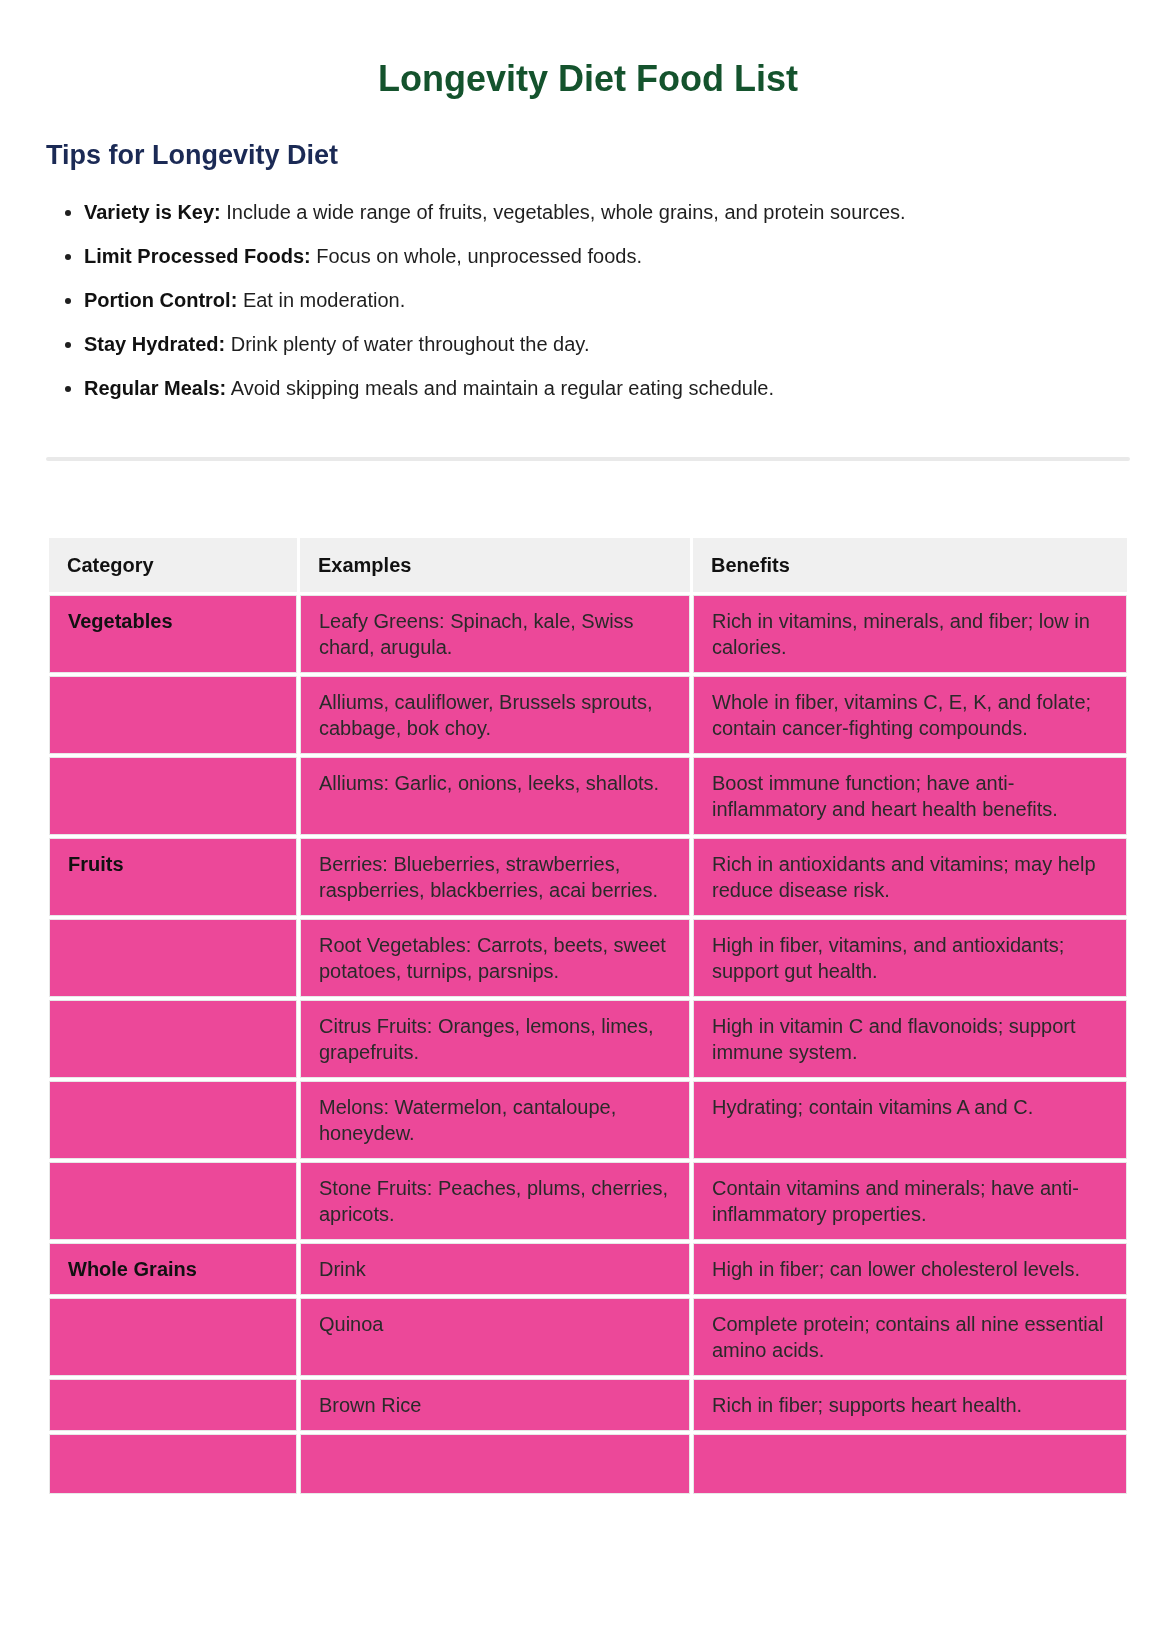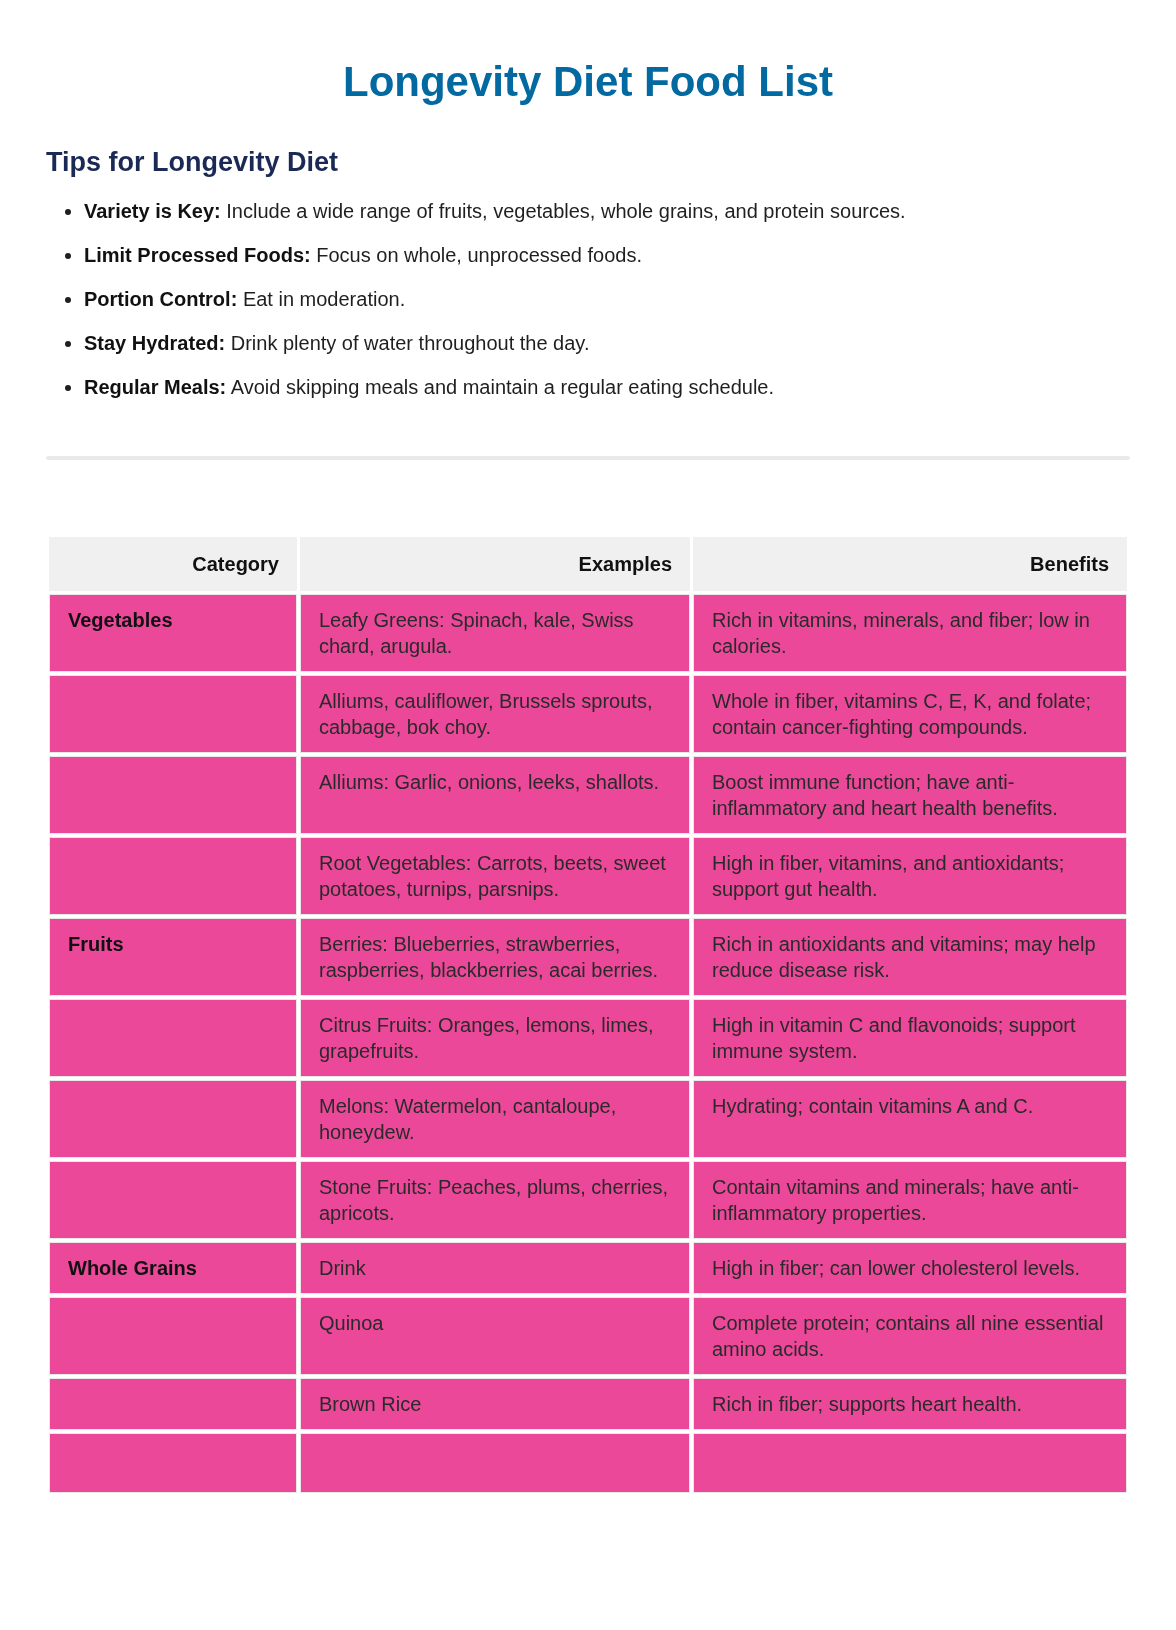--- a/index.html
+++ b/index.html
@@ -8,34 +8,34 @@
     background: #ffffff;
     font-family: "Liberation Sans", sans-serif;
   }
   body { height: 1630px; overflow: hidden; }
   .page {
     width: 1176px;
     padding: 58px 46px 0 46px;
   }
   h1.doc-title {
     text-align: center;
-    font-size: 42px;
+    font-size: 36px;
     font-weight: 700;
-    color: #0369a1;
+    color: #14532d;
     line-height: 1.15;
   }
   h2.tips-heading {
     margin-top: 40px;
     font-size: 27px;
     font-weight: 700;
     color: #1b2a55;
     line-height: 1.2;
   }
   ul.tips-list {
-    margin-top: 19px;
+    margin-top: 27px;
     padding-left: 38px;
     list-style: disc;
   }
   ul.tips-list li {
     font-size: 20px;
     line-height: 26px;
     margin-bottom: 18px;
     color: #1f1f1f;
   }
   ul.tips-list li .tip-label { font-weight: 700; color: #111111; }
@@ -55,21 +55,21 @@
     width: 1084px;
     table-layout: fixed;
     border-collapse: separate;
     border-spacing: 3px;
   }
   col.c1 { width: 248px; }
   col.c2 { width: 390px; }
   col.c3 { width: 434px; }
   table.food-table th {
     background: #f0f0f0;
-    text-align: right;
+    text-align: left;
     font-size: 20px;
     font-weight: 700;
     color: #111111;
     padding: 14px 18px;
     line-height: 26px;
   }
   table.food-table td {
     background: #ec4899;
     border: 1px solid #e8e8e8;
     vertical-align: top;
@@ -128,29 +128,29 @@
           <td class="cat"></td>
           <td>Alliums, cauliflower, Brussels sprouts, cabbage, bok choy.</td>
           <td>Whole in fiber, vitamins C, E, K, and folate; contain cancer-fighting compounds.</td>
         </tr>
         <tr>
           <td class="cat"></td>
           <td>Alliums: Garlic, onions, leeks, shallots.</td>
           <td>Boost immune function; have anti-inflammatory and heart health benefits.</td>
         </tr>
         <tr>
+          <td class="cat">Fruits</td>
+          <td>Berries: Blueberries, strawberries, raspberries, blackberries, acai berries.</td>
+          <td>Rich in antioxidants and vitamins; may help reduce disease risk.</td>
+        </tr>
+        <tr>
           <td class="cat"></td>
           <td>Root Vegetables: Carrots, beets, sweet potatoes, turnips, parsnips.</td>
           <td>High in fiber, vitamins, and antioxidants;
 support gut health.</td>
-        </tr>
-        <tr>
-          <td class="cat">Fruits</td>
-          <td>Berries: Blueberries, strawberries, raspberries, blackberries, acai berries.</td>
-          <td>Rich in antioxidants and vitamins; may help reduce disease risk.</td>
         </tr>
         <tr>
           <td class="cat"></td>
           <td>Citrus Fruits: Oranges, lemons, limes, grapefruits.</td>
           <td>High in vitamin C and flavonoids; support immune system.</td>
         </tr>
         <tr>
           <td class="cat"></td>
           <td>Melons: Watermelon, cantaloupe, honeydew.</td>
           <td>Hydrating; contain vitamins A and C.</td>

